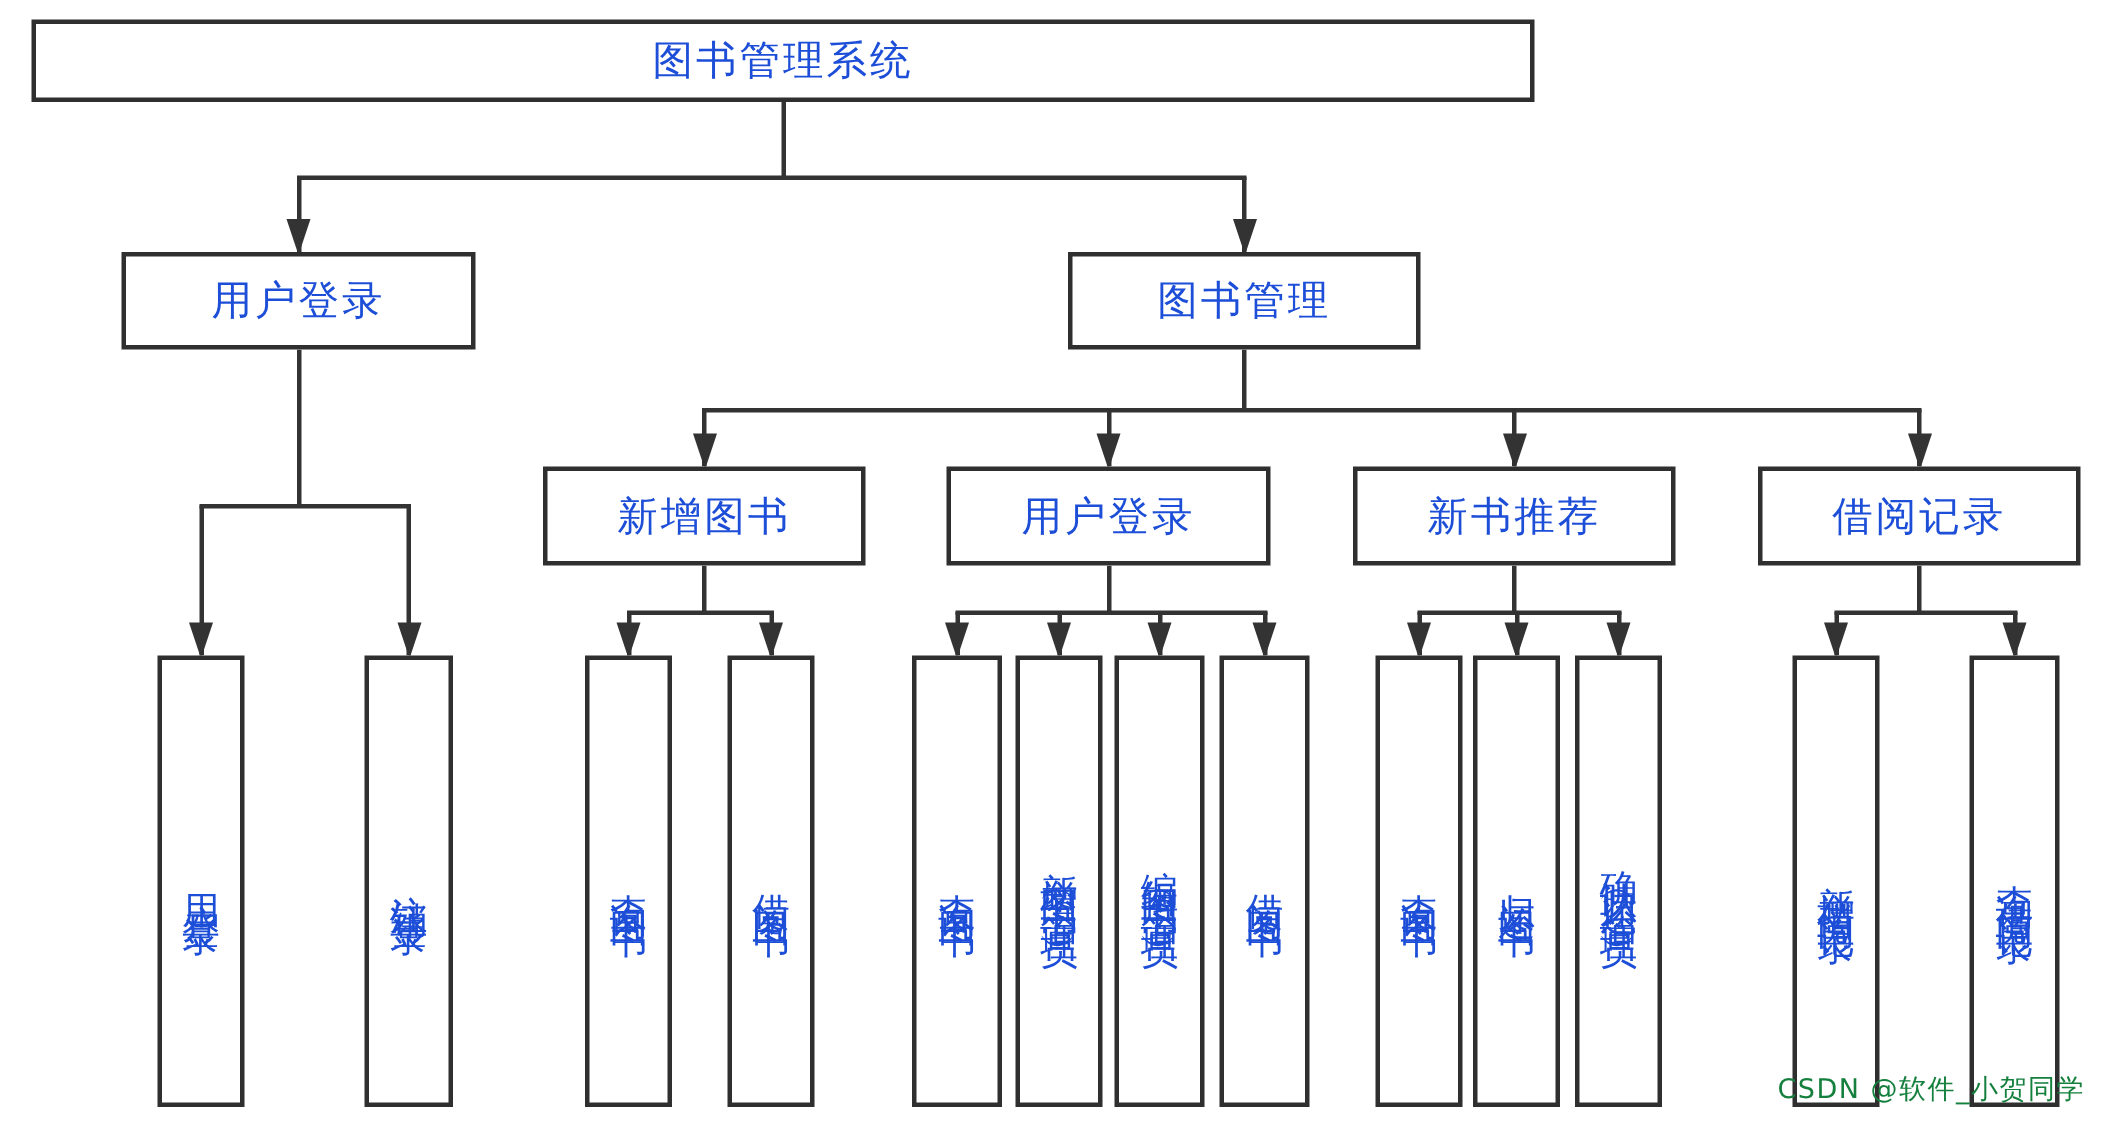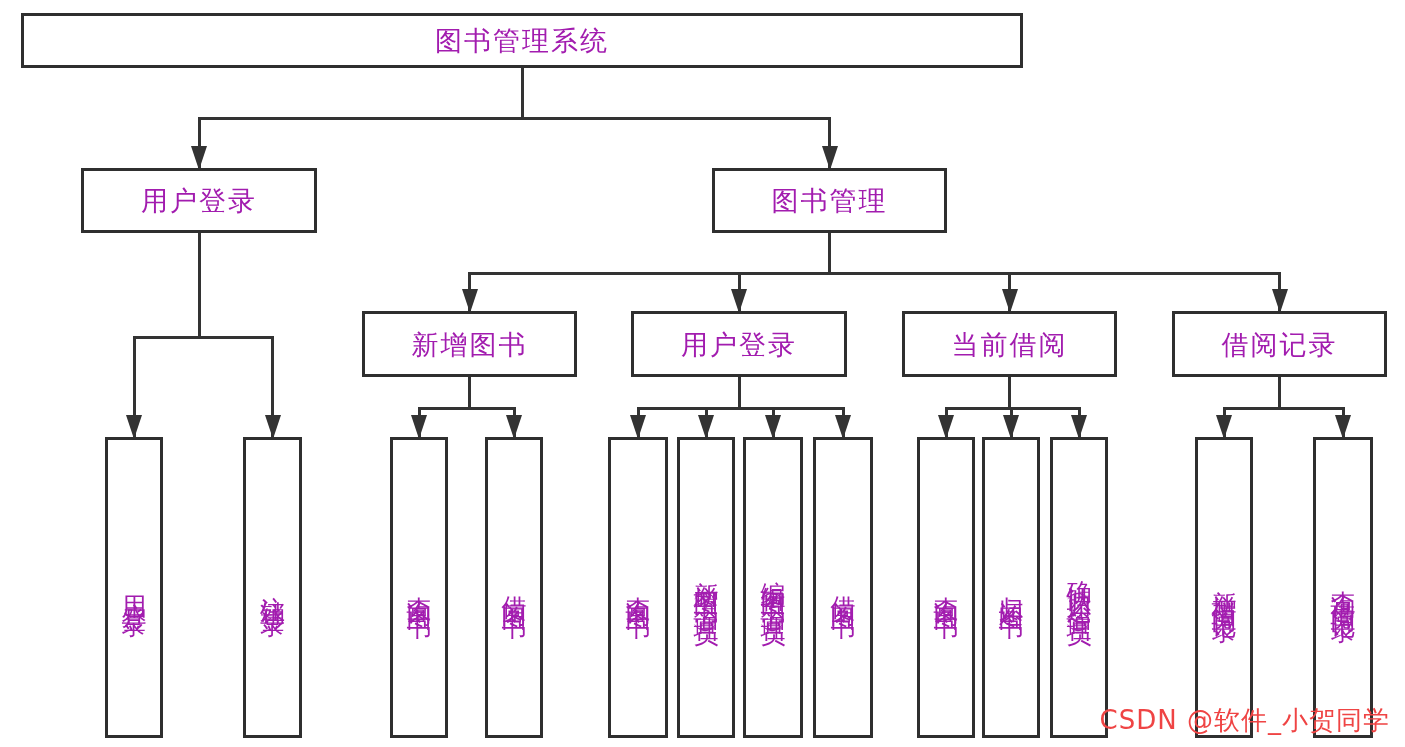--- a/index.html
+++ b/index.html
@@ -3,38 +3,38 @@
 <meta charset="utf-8">
 <style>
   html,body{margin:0;padding:0;background:#ffffff;}
   .canvas{
     position:relative;width:1405px;height:747px;overflow:hidden;
     background:#ffffff;font-family:"DejaVu Sans",sans-serif;
   }
   .node{
     position:absolute;background:#ffffff;border:3px solid #2f2f2f;
     box-sizing:border-box;display:flex;align-items:center;justify-content:center;
-    color:#a21caf;
+    color:#1d4ed8;
   }
   .node.h span{
     font-size:27px;letter-spacing:2px;white-space:nowrap;line-height:1;
   }
   .node.v span{
     writing-mode:vertical-rl;text-orientation:mixed;
     font-size:25px;letter-spacing:6px;line-height:1;white-space:nowrap;
   }
   .line{position:absolute;background:#333333;}
   .arrowhead{
     position:absolute;width:0;height:0;
     border-left:8px solid transparent;border-right:8px solid transparent;
     border-top:24px solid #333333;
   }
   .watermark{
     position:absolute;right:15px;bottom:9px;
-    color:#ef4444;font-size:26px;letter-spacing:1px;white-space:nowrap;
+    color:#15803d;font-size:18px;letter-spacing:1px;white-space:nowrap;
   }
 </style>
 </head>
 <body>
 
 <div class="canvas">
   <div id="connector-layer">
       <div class="line" style="left: 520.5px; top: 68px; width: 3px; height: 50px;"></div>
       <div class="line" style="left: 197.5px; top: 116.5px; width: 633.5px; height: 3px;"></div>
       <div class="line" style="left: 197.5px; top: 118px; width: 3px; height: 50px;"></div>
@@ -98,21 +98,21 @@
       <div class="node h" style="left: 712px; top: 168px; width: 235px; height: 65px;">
         <span>图书管理</span>
       </div>
       <div class="node h" style="left: 362px; top: 311px; width: 215px; height: 66px;">
         <span>新增图书</span>
       </div>
       <div class="node h" style="left: 631px; top: 311px; width: 216px; height: 66px;">
         <span>用户登录</span>
       </div>
       <div class="node h" style="left: 902px; top: 311px; width: 215px; height: 66px;">
-        <span>当前借阅</span>
+        <span>新书推荐</span>
       </div>
       <div class="node h" style="left: 1172px; top: 311px; width: 215px; height: 66px;">
         <span>借阅记录</span>
       </div>
       <div class="node v" style="left: 105px; top: 437px; width: 58px; height: 301px;">
         <span>用户登录</span>
       </div>
       <div class="node v" style="left: 243px; top: 437px; width: 59px; height: 301px;">
         <span>注销登录</span>
       </div>

